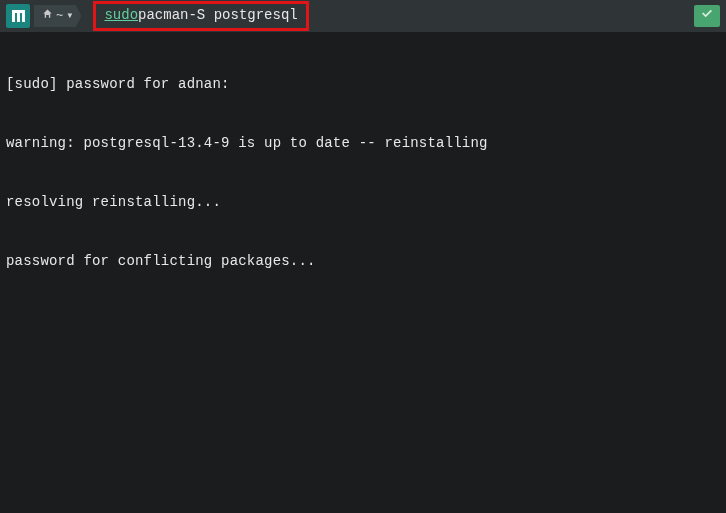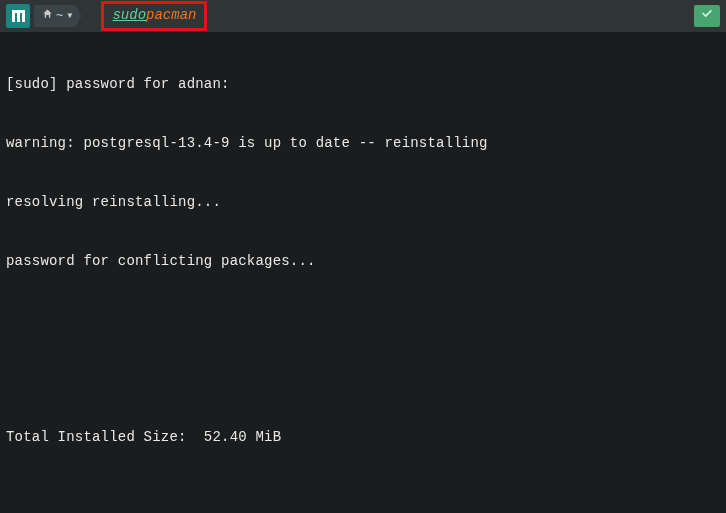--- a/index.html
+++ b/index.html
@@ -37,29 +37,28 @@
       padding: 3px 8px;
       font-size: 12px;
       clip-path: polygon(0 0, calc(100% - 6px) 0, 100% 50%, calc(100% - 6px) 100%, 0 100%);
       display: flex;
       align-items: center;
       gap: 3px;
     }
     .highlight-cmd {
       border: 3px solid #e11515;
       padding: 2px 8px;
-      margin-left: 16px;
+      margin-left: 8px;
       color: #e8e8e8;
       font-family: inherit;
       display: flex;
       gap: 0;
-      font-style: italic;
     }
     .sudo { color: #5fd19e; text-decoration: underline; }
-    .pacman { color: #f97316; }
+    .pacman { color: #e5e5e5; }
     .title-bar-right {
       margin-left: auto;
       display: flex;
       gap: 4px;
     }
     .check-btn {
       width: 26px;
       height: 22px;
       background: #49a56f;
       display: flex;
@@ -89,40 +88,40 @@
       <svg width="11" height="11" viewBox="0 0 16 16">
           <path d="M8 2 L14 8 L12 8 L12 14 L10 14 L10 10 L6 10 L6 14 L4 14 L4 8 L2 8 Z" fill="#c8c8c8"></path>
         </svg>
     </span>
     <span>~</span>
     <span>▾</span>
   </div>
   <div class="highlight-cmd">
     <span class="sudo">sudo</span>
     <span class="pacman"> pacman</span>
+    <span> -S postgresql</span>
   </div>
   <div class="title-bar-right">
     <div class="check-btn">
       <span>
         <svg width="14" height="14" viewBox="0 0 16 16">
             <path d="M3 8 L6.5 11.5 L13 5" stroke="#d8f0e0" stroke-width="2" fill="none"></path>
           </svg>
       </span>
     </div>
   </div>
 </div>
 
 <div class="terminal">
   <div class="line">[sudo] password for adnan:</div>
   <div class="line">warning: postgresql-13.4-9 is up to date -- reinstalling</div>
   <div class="line">resolving reinstalling...</div>
   <div class="line">password for conflicting packages...</div>
   <div class="line"></div>
   <div class="line"></div>
-  <div class="line">Total Installed Size:  52.40 MiB</div>
   
   
   
   
   
   
   
   
   
   

